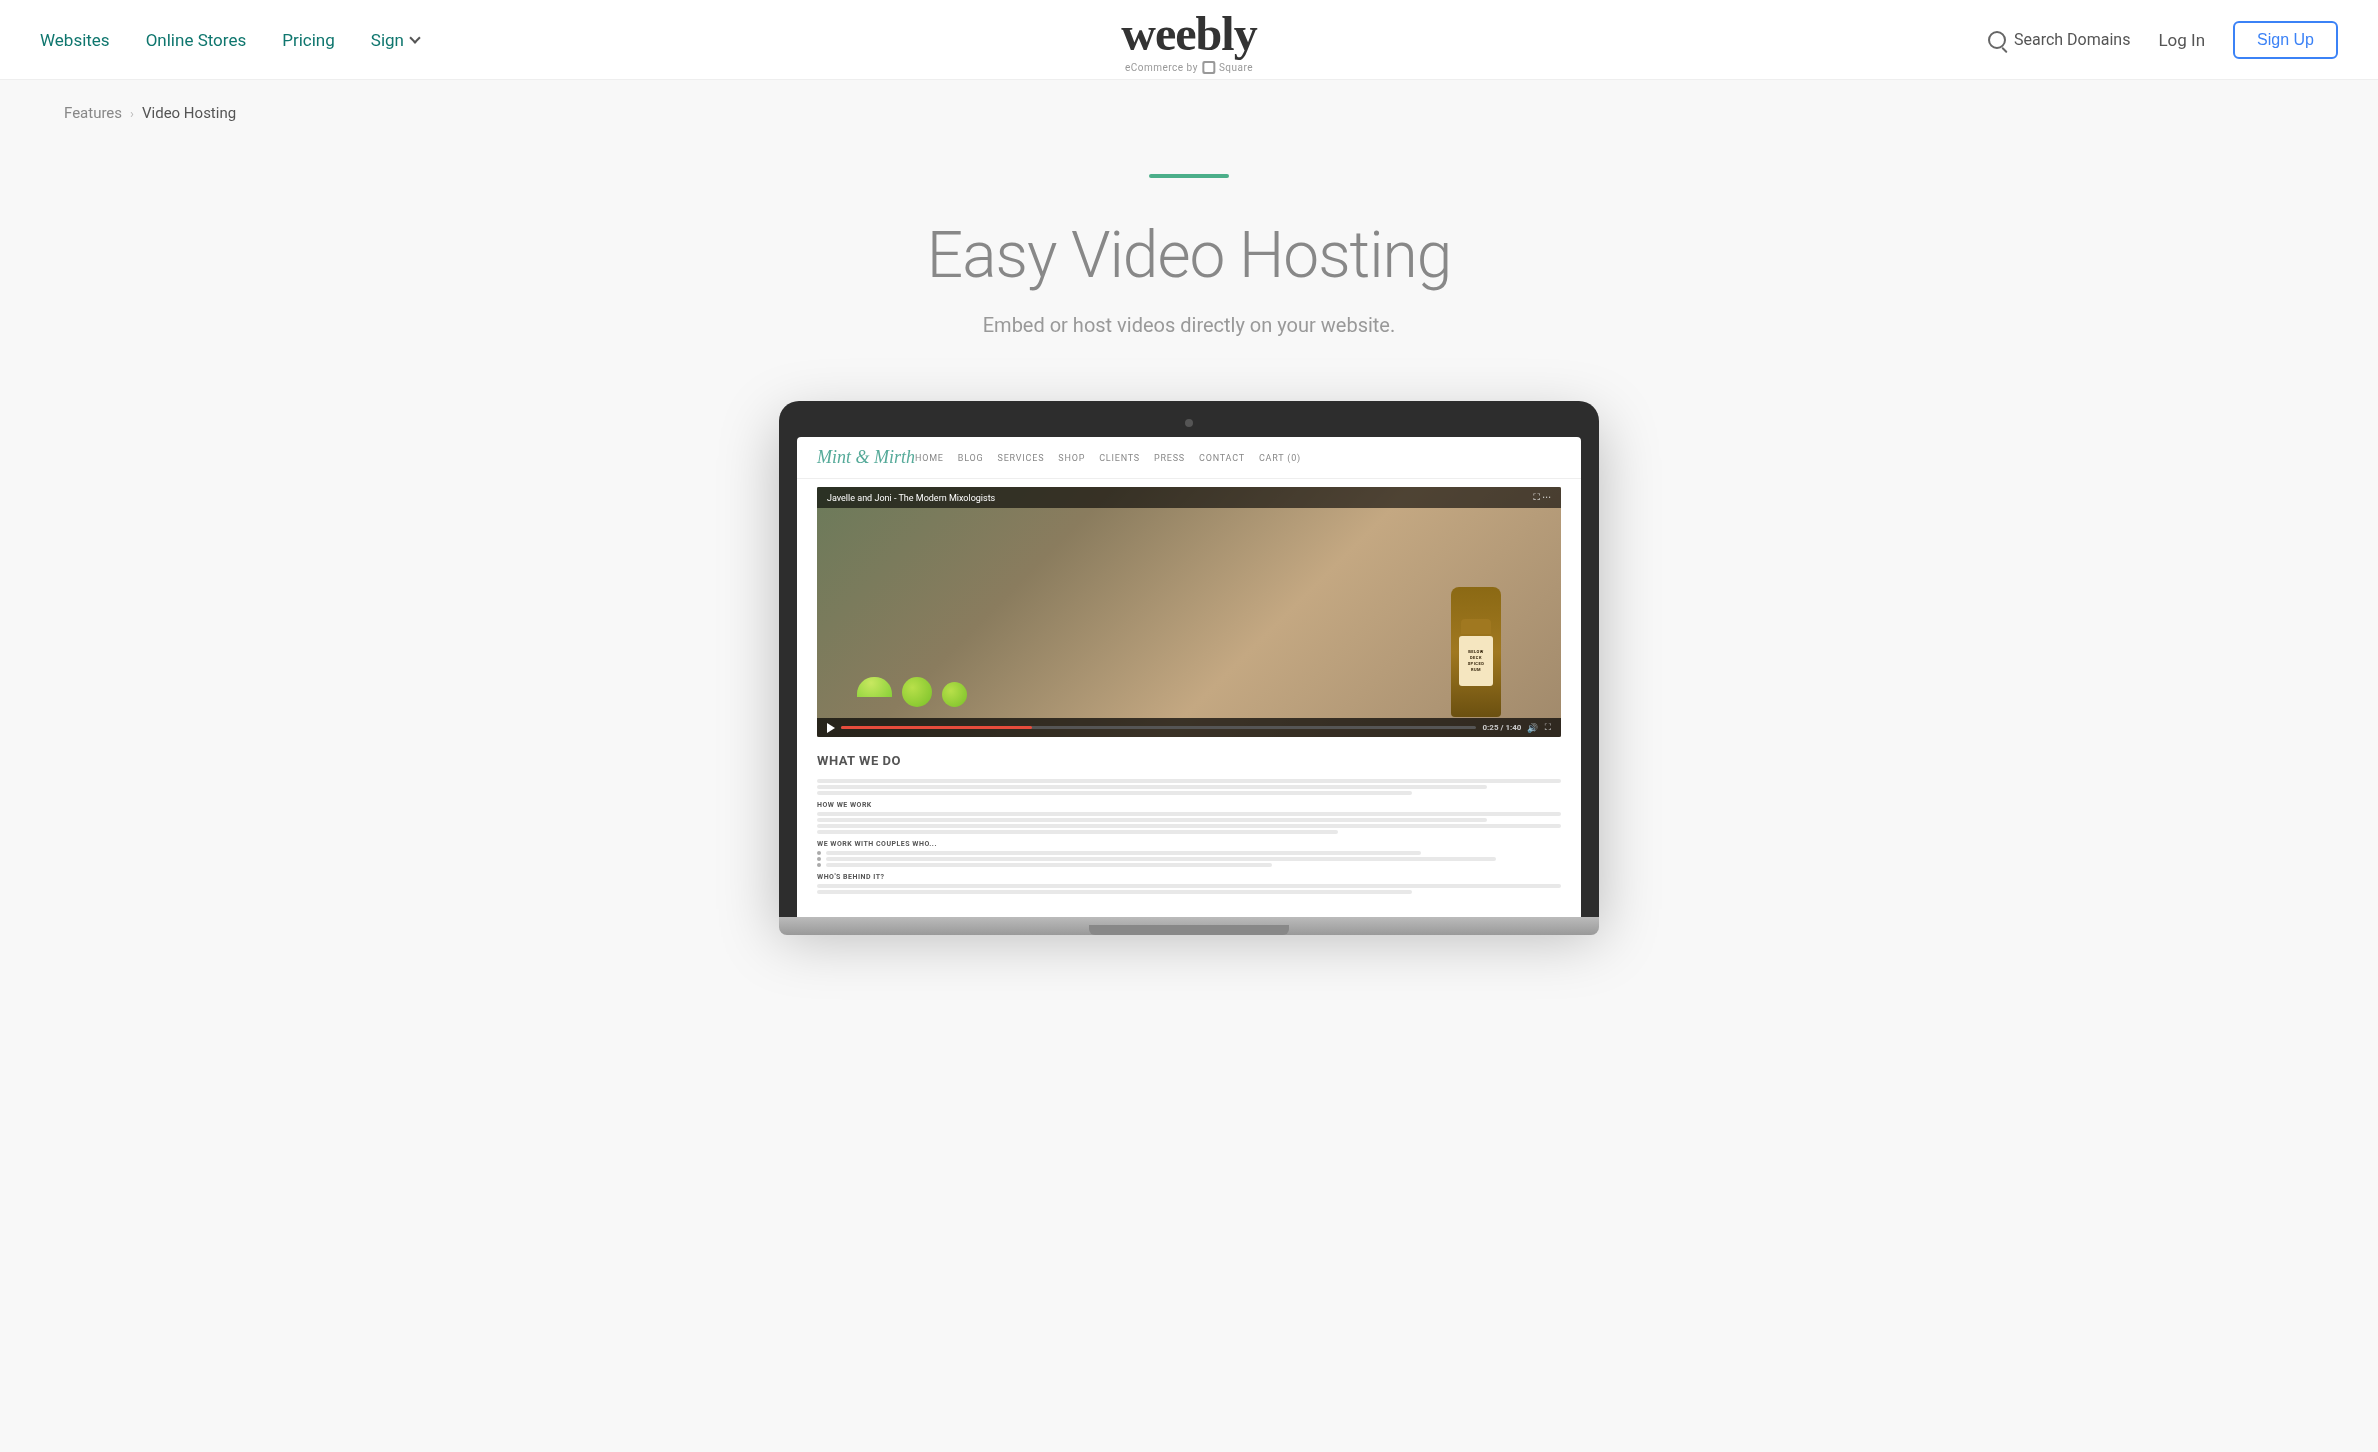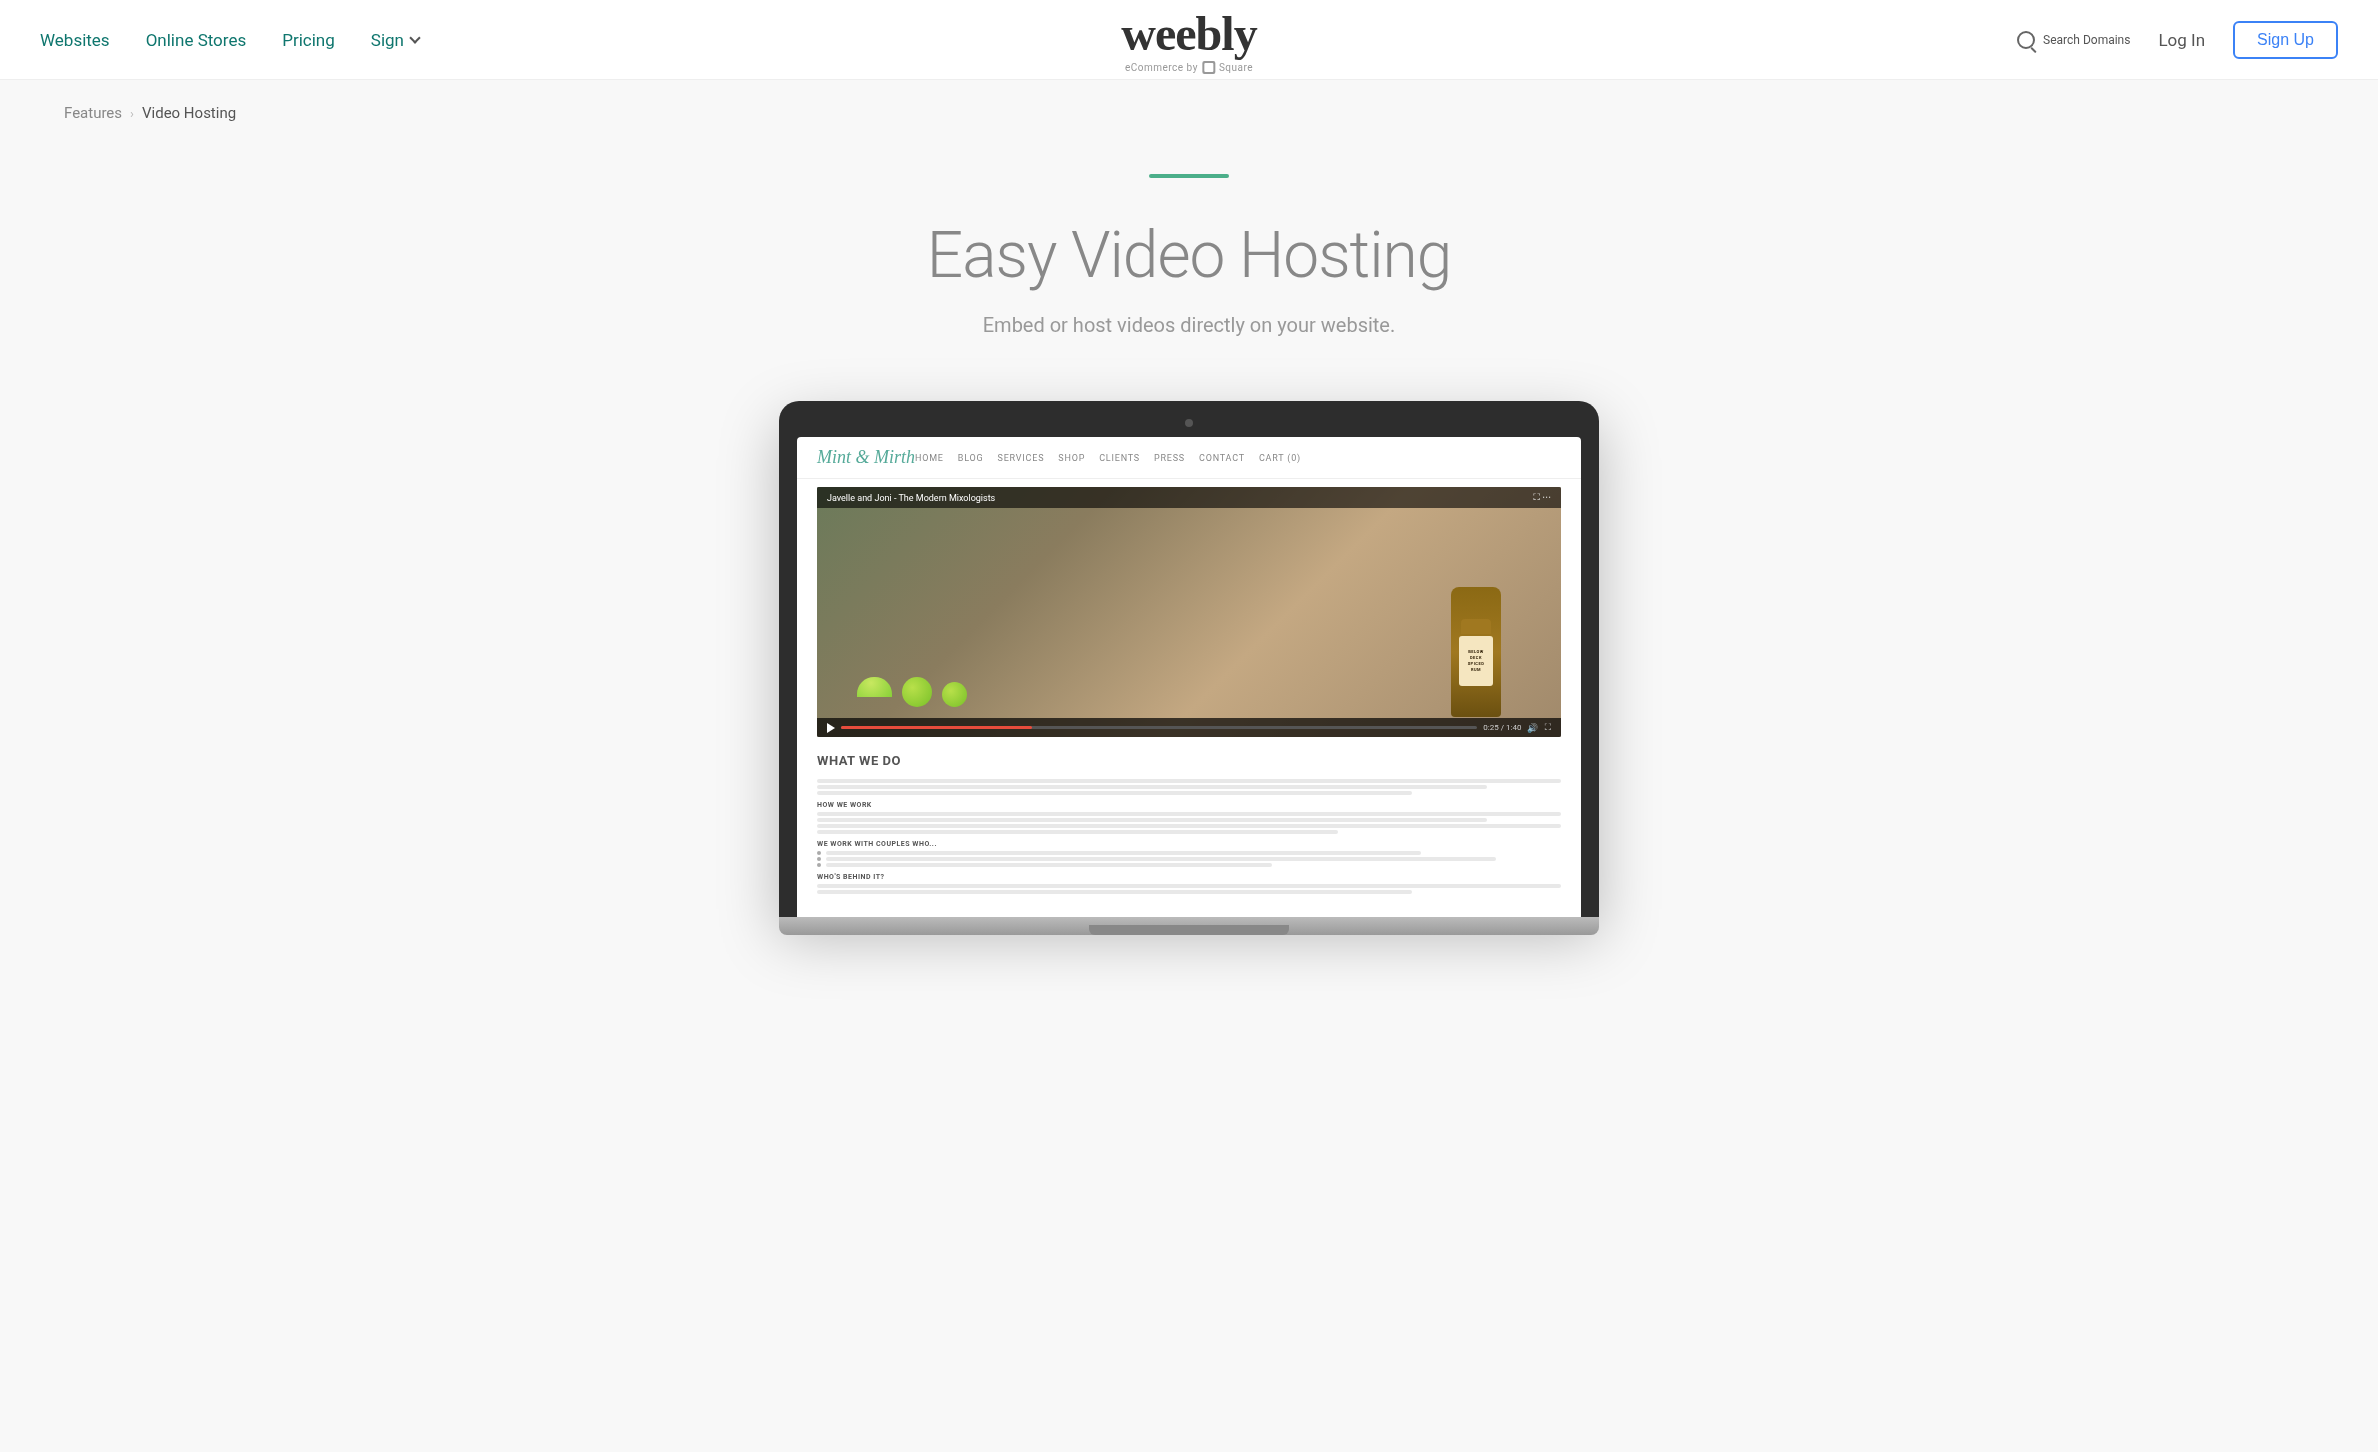--- a/index.html
+++ b/index.html
@@ -93,21 +93,21 @@
     .nav-right {
       display: flex;
       align-items: center;
       gap: 28px;
     }
 
     .search-domains {
       display: flex;
       align-items: center;
       gap: 8px;
-      font-size: 12px;
+      font-size: 16px;
       color: #555;
       cursor: pointer;
     }
 
     .search-icon-circle {
       width: 18px;
       height: 18px;
       border: 2px solid #666;
       border-radius: 50%;
       position: relative;
@@ -314,20 +314,21 @@
     .video-progress-fill {
       width: 30%;
       height: 100%;
       background: #e74c3c;
       border-radius: 2px;
     }
 
     .video-time {
       font-size: 8px;
       color: #ccc;
+      font-weight: bold;
     }
 
     .video-main-image {
       width: 100%;
       height: 100%;
       display: flex;
       align-items: center;
       justify-content: center;
       background: linear-gradient(135deg, #6b7a5a 0%, #8a7c5e 30%, #c4a882 60%, #a0896b 100%);
       position: relative;

